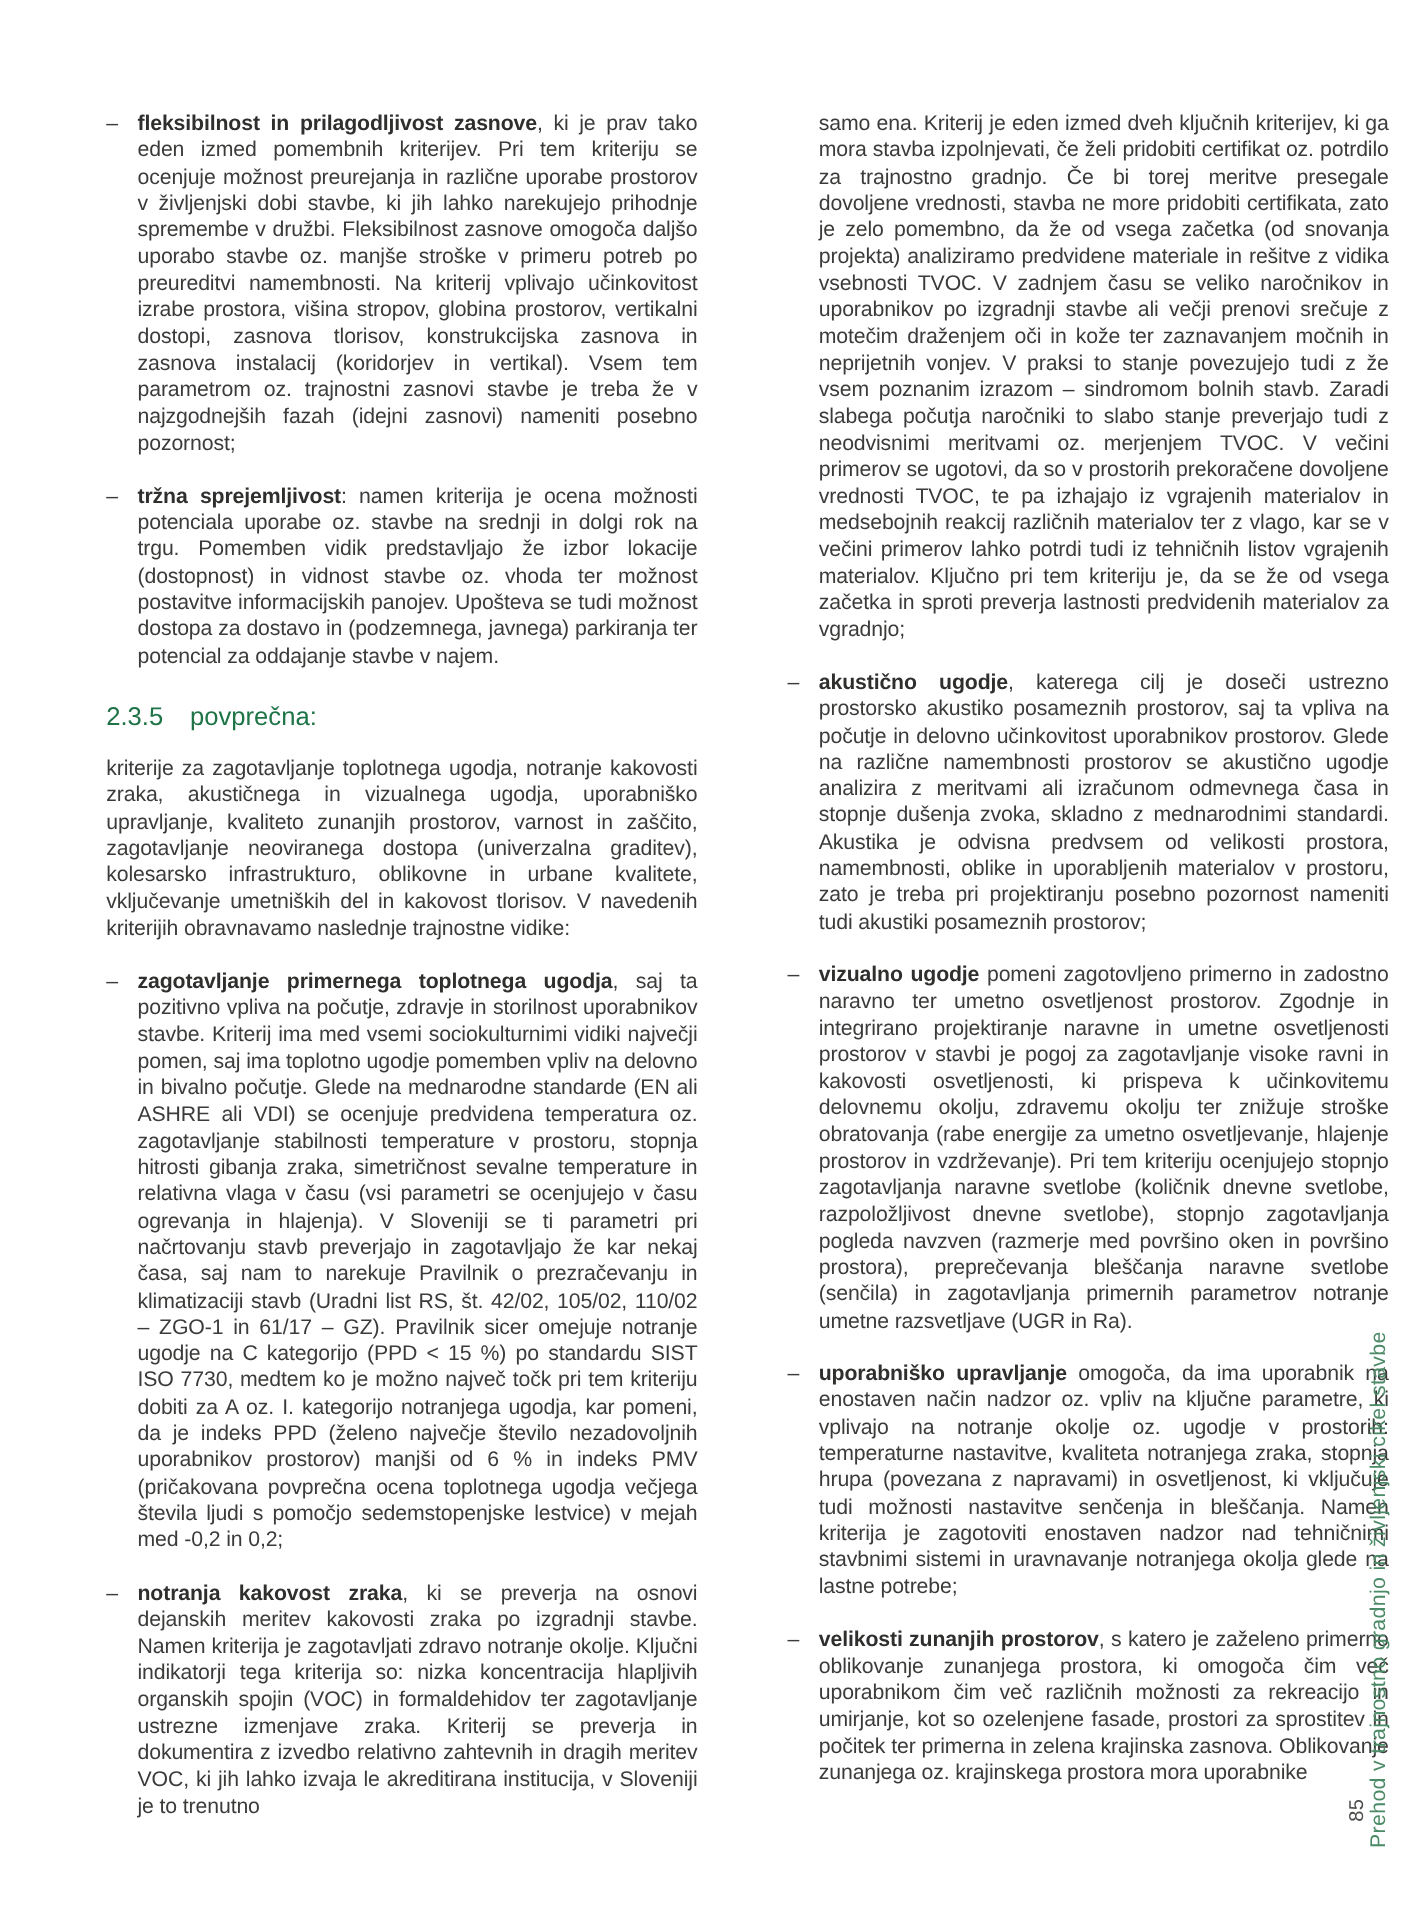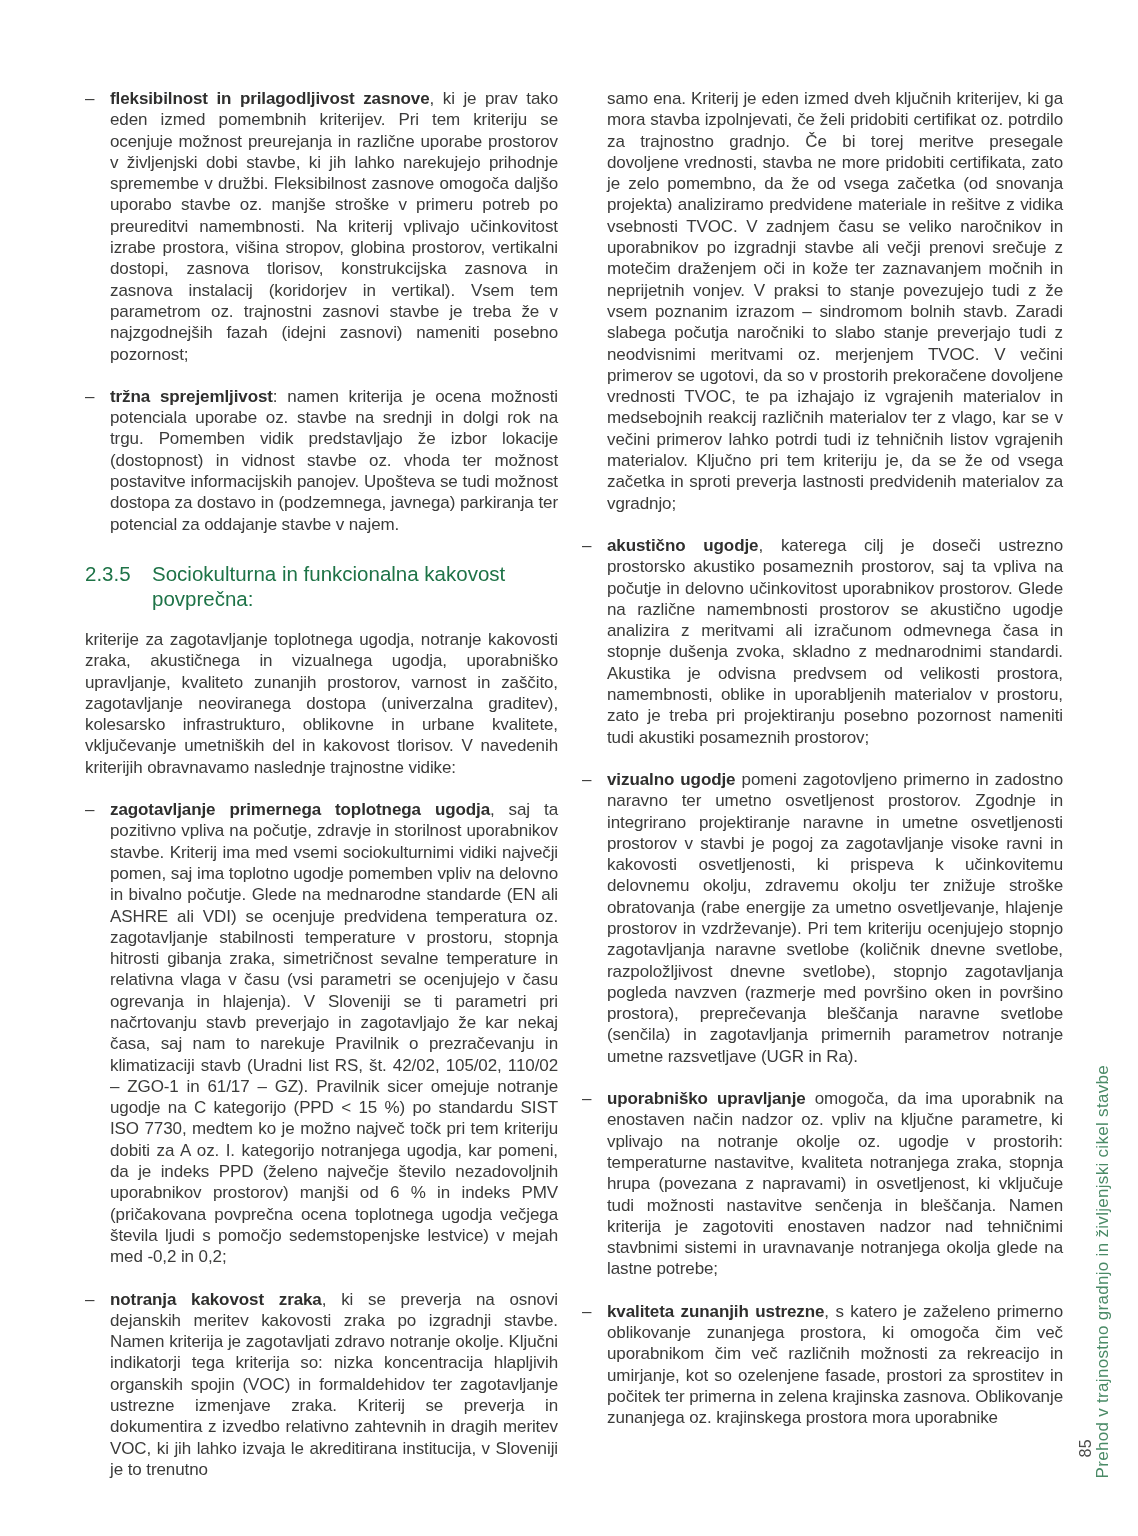--- a/index.html
+++ b/index.html
@@ -10,21 +10,21 @@
     overflow:hidden;
     font-family:"Liberation Sans","DejaVu Sans",sans-serif;
     color:var(--body-text,#3b3b3a);
   }
   .columns{
     position:absolute;left:85px;top:88px;
     display:flex;gap:24px;align-items:flex-start;
   }
   .col{font-size:17px;line-height:21.3px;letter-spacing:-0.1px;text-align:justify;}
   .col-left{width:473px;}
-  .col-right{width:481px;}
+  .col-right{width:481px;margin-left:48px;}
   p{margin:0 0 21px 0;}
   .bullet{position:relative;margin-left:25px;margin-bottom:21px;}
   .dash{position:absolute;left:-25px;top:0;}
   .lead{font-weight:bold;color:#2f2f2e;}
   .indented{margin-left:25px;}
   .section-heading{
     display:flex;
     color:var(--heading-green,#1e7347);
     font-weight:normal;
     font-size:20.5px;line-height:25px;letter-spacing:0;
@@ -62,21 +62,20 @@
       </div>
 
       <div class="bullet">
         <span class="dash">–</span>
         <p><span class="lead">tržna sprejemljivost</span><span>: namen kriterija je ocena možnosti potenciala uporabe oz. stavbe na srednji in dolgi rok na trgu. Pomemben vidik predstavljajo že izbor lokacije (dostopnost) in vidnost stavbe oz. vhoda ter možnost postavitve informacijskih panojev. Upošteva se tudi možnost dostopa za dostavo in (podzemnega, javnega) parkiranja ter potencial za oddajanje stavbe v najem.</span></p>
       </div>
 
       <div class="section-heading">
         <span class="h-num">2.3.5</span>
         <span class="h-text">
-          <span class="h-line">Sociokulturna in funkcionalna kakovost</span>
           <span class="h-line">povprečna:</span>
         </span>
       </div>
 
       <p>kriterije za zagotavljanje toplotnega ugodja, notranje kakovosti zraka, akustičnega in vizualnega ugodja, uporabniško upravljanje, kvaliteto zunanjih prostorov, varnost in zaščito, zagotavljanje neoviranega dostopa (univerzalna graditev), kolesarsko infrastrukturo, oblikovne in urbane kvalitete, vključevanje umetniških del in kakovost tlorisov. V navedenih kriterijih obravnavamo naslednje trajnostne vidike:</p>
 
       <div class="bullet">
         <span class="dash">–</span>
         <p><span class="lead">zagotavljanje primernega toplotnega ugodja</span><span>, saj ta pozitivno vpliva na počutje, zdravje in storilnost uporabnikov stavbe. Kriterij ima med vsemi sociokulturnimi vidiki največji pomen, saj ima toplotno ugodje pomemben vpliv na delovno in bivalno počutje. Glede na mednarodne standarde (EN ali ASHRE ali VDI) se ocenjuje predvidena temperatura oz. zagotavljanje stabilnosti temperature v prostoru, stopnja hitrosti gibanja zraka, simetričnost sevalne temperature in relativna vlaga v času (vsi parametri se ocenjujejo v času ogrevanja in hlajenja). V Sloveniji se ti parametri pri načrtovanju stavb preverjajo in zagotavljajo že kar nekaj časa, saj nam to narekuje Pravilnik o prezračevanju in klimatizaciji stavb (Uradni list RS, št. 42/02, 105/02, 110/02 – ZGO-1 in 61/17 – GZ). Pravilnik sicer omejuje notranje ugodje na C kategorijo (PPD &lt; 15 %) po standardu SIST ISO 7730, medtem ko je možno največ točk pri tem kriteriju dobiti za A oz. I. kategorijo notranjega ugodja, kar pomeni, da je indeks PPD (želeno največje število nezadovoljnih uporabnikov prostorov) manjši od 6 % in indeks PMV (pričakovana povprečna ocena toplotnega ugodja večjega števila ljudi s pomočjo sedemstopenjske lestvice) v mejah med -0,2 in 0,2;</span></p>
       </div>
@@ -102,21 +101,21 @@
         <p><span class="lead">vizualno ugodje</span><span> pomeni zagotovljeno primerno in zadostno naravno ter umetno osvetljenost prostorov. Zgodnje in integrirano projektiranje naravne in umetne osvetljenosti prostorov v stavbi je pogoj za zagotavljanje visoke ravni in kakovosti osvetljenosti, ki prispeva k učinkovitemu delovnemu okolju, zdravemu okolju ter znižuje stroške obratovanja (rabe energije za umetno osvetljevanje, hlajenje prostorov in vzdrževanje). Pri tem kriteriju ocenjujejo stopnjo zagotavljanja naravne svetlobe (količnik dnevne svetlobe, razpoložljivost dnevne svetlobe), stopnjo zagotavljanja pogleda navzven (razmerje med površino oken in površino prostora), preprečevanja bleščanja naravne svetlobe (senčila) in zagotavljanja primernih parametrov notranje umetne razsvetljave (UGR in Ra).</span></p>
       </div>
 
       <div class="bullet">
         <span class="dash">–</span>
         <p><span class="lead">uporabniško upravljanje</span><span> omogoča, da ima uporabnik na enostaven način nadzor oz. vpliv na ključne parametre, ki vplivajo na notranje okolje oz. ugodje v prostorih: temperaturne nastavitve, kvaliteta notranjega zraka, stopnja hrupa (povezana z napravami) in osvetljenost, ki vključuje tudi možnosti nastavitve senčenja in bleščanja. Namen kriterija je zagotoviti enostaven nadzor nad tehničnimi stavbnimi sistemi in uravnavanje notranjega okolja glede na lastne potrebe;</span></p>
       </div>
 
       <div class="bullet">
         <span class="dash">–</span>
-        <p><span class="lead">kvaliteta zunanjih ustrezne</span><span>, s katero je zaželeno primerno oblikovanje zunanjega prostora, ki omogoča čim več uporabnikom čim več različnih možnosti za rekreacijo in umirjanje, kot so ozelenjene fasade, prostori za sprostitev in počitek ter primerna in zelena krajinska zasnova. Oblikovanje zunanjega oz. krajinskega prostora mora uporabnike</span></p>
+        <p><span class="lead">velikosti zunanjih prostorov</span><span>, s katero je zaželeno primerno oblikovanje zunanjega prostora, ki omogoča čim več uporabnikom čim več različnih možnosti za rekreacijo in umirjanje, kot so ozelenjene fasade, prostori za sprostitev in počitek ter primerna in zelena krajinska zasnova. Oblikovanje zunanjega oz. krajinskega prostora mora uporabnike</span></p>
       </div>
 
     </div>
 
   </div>
 
   <div class="sidebar-vertical">Prehod v trajnostno gradnjo in življenjski cikel stavbe</div>
   <div class="page-number">85</div>
 
 </div>

